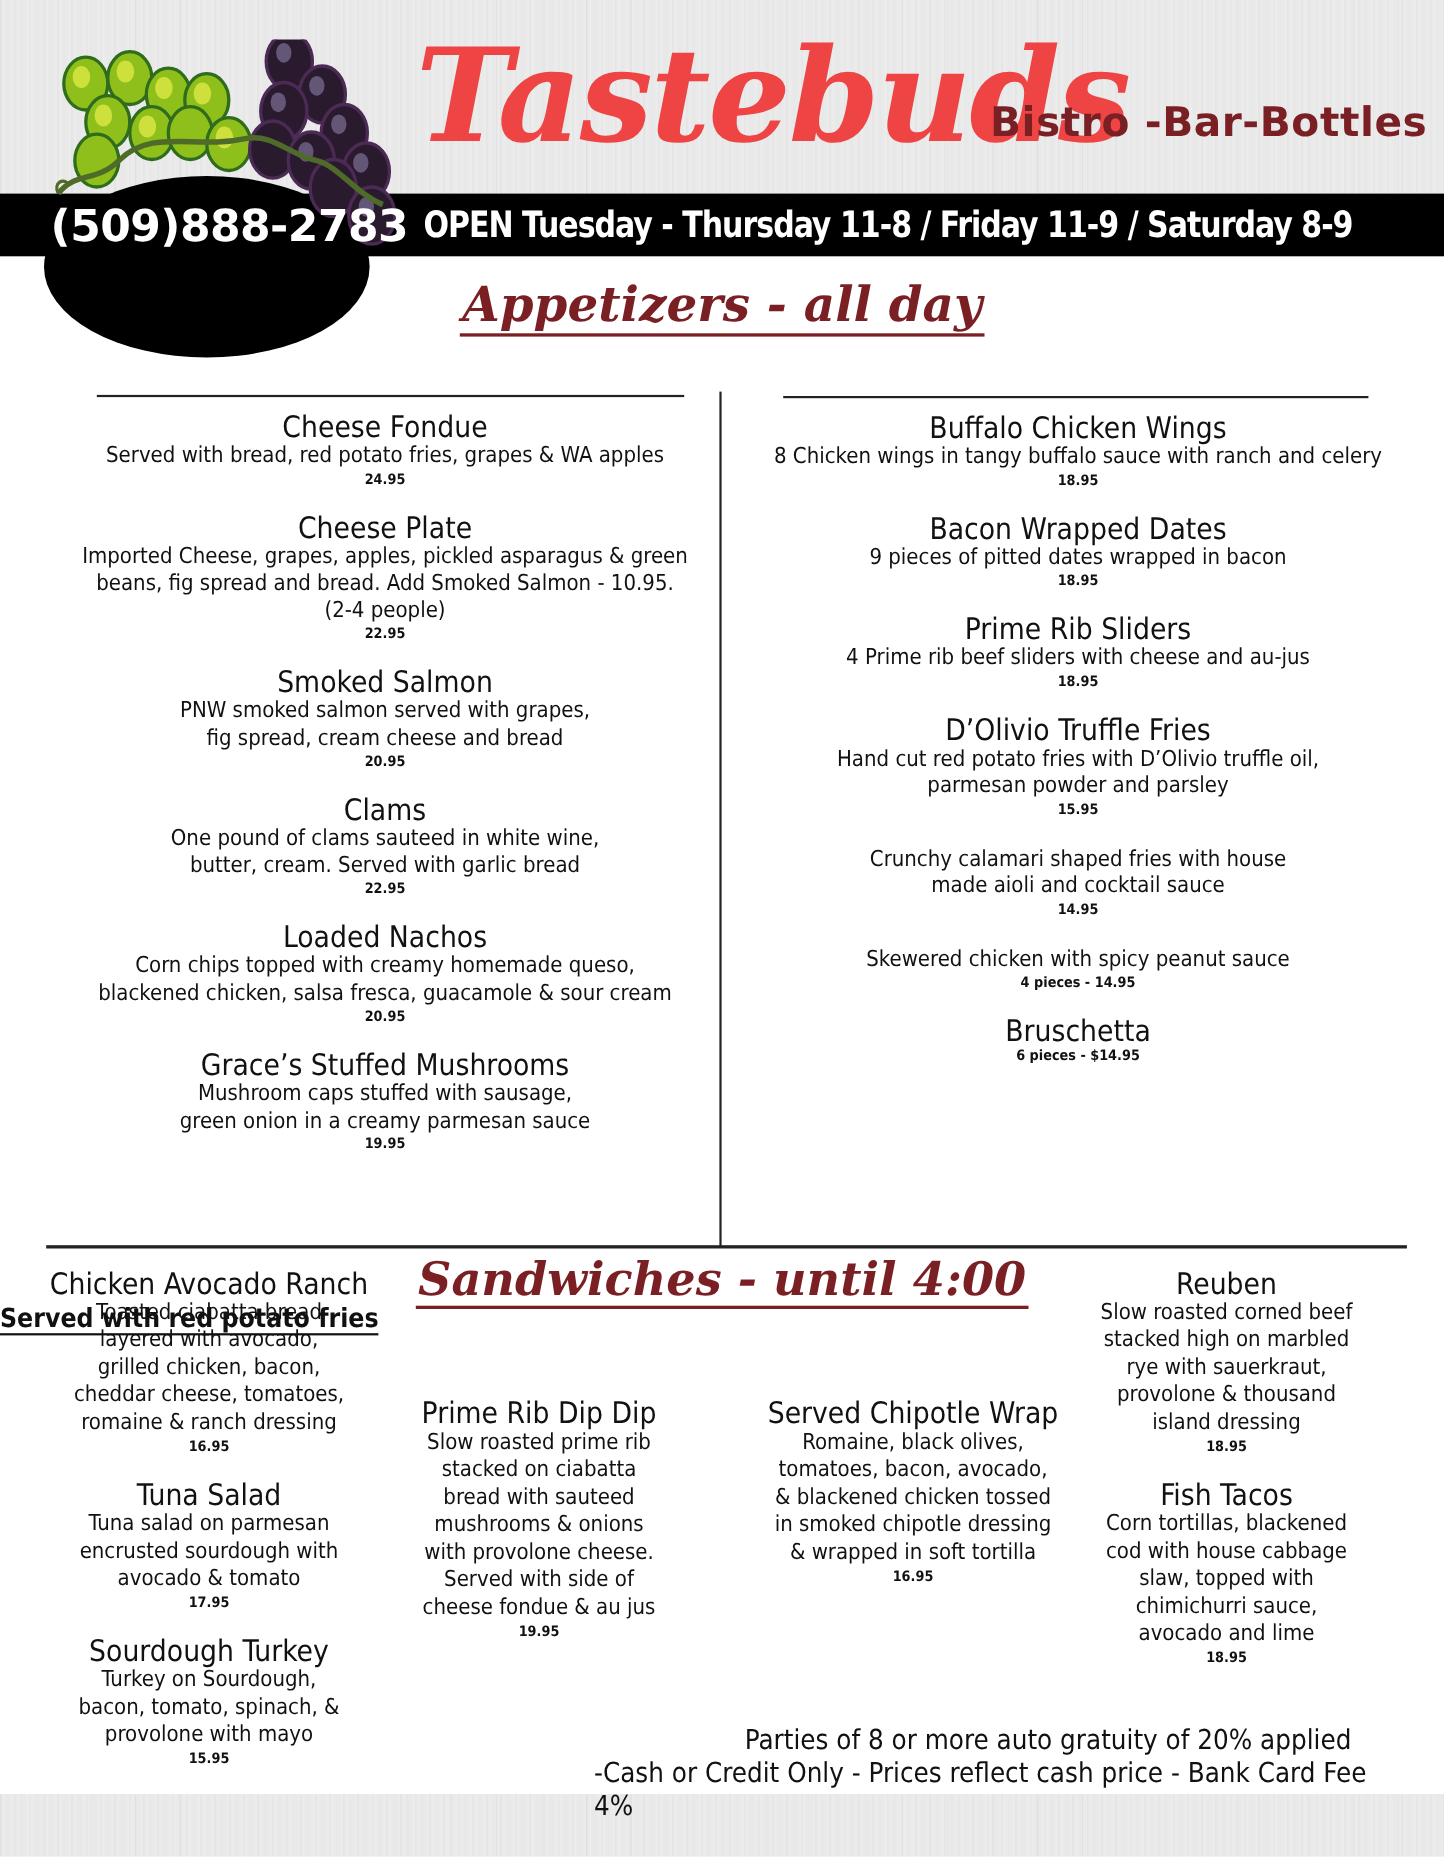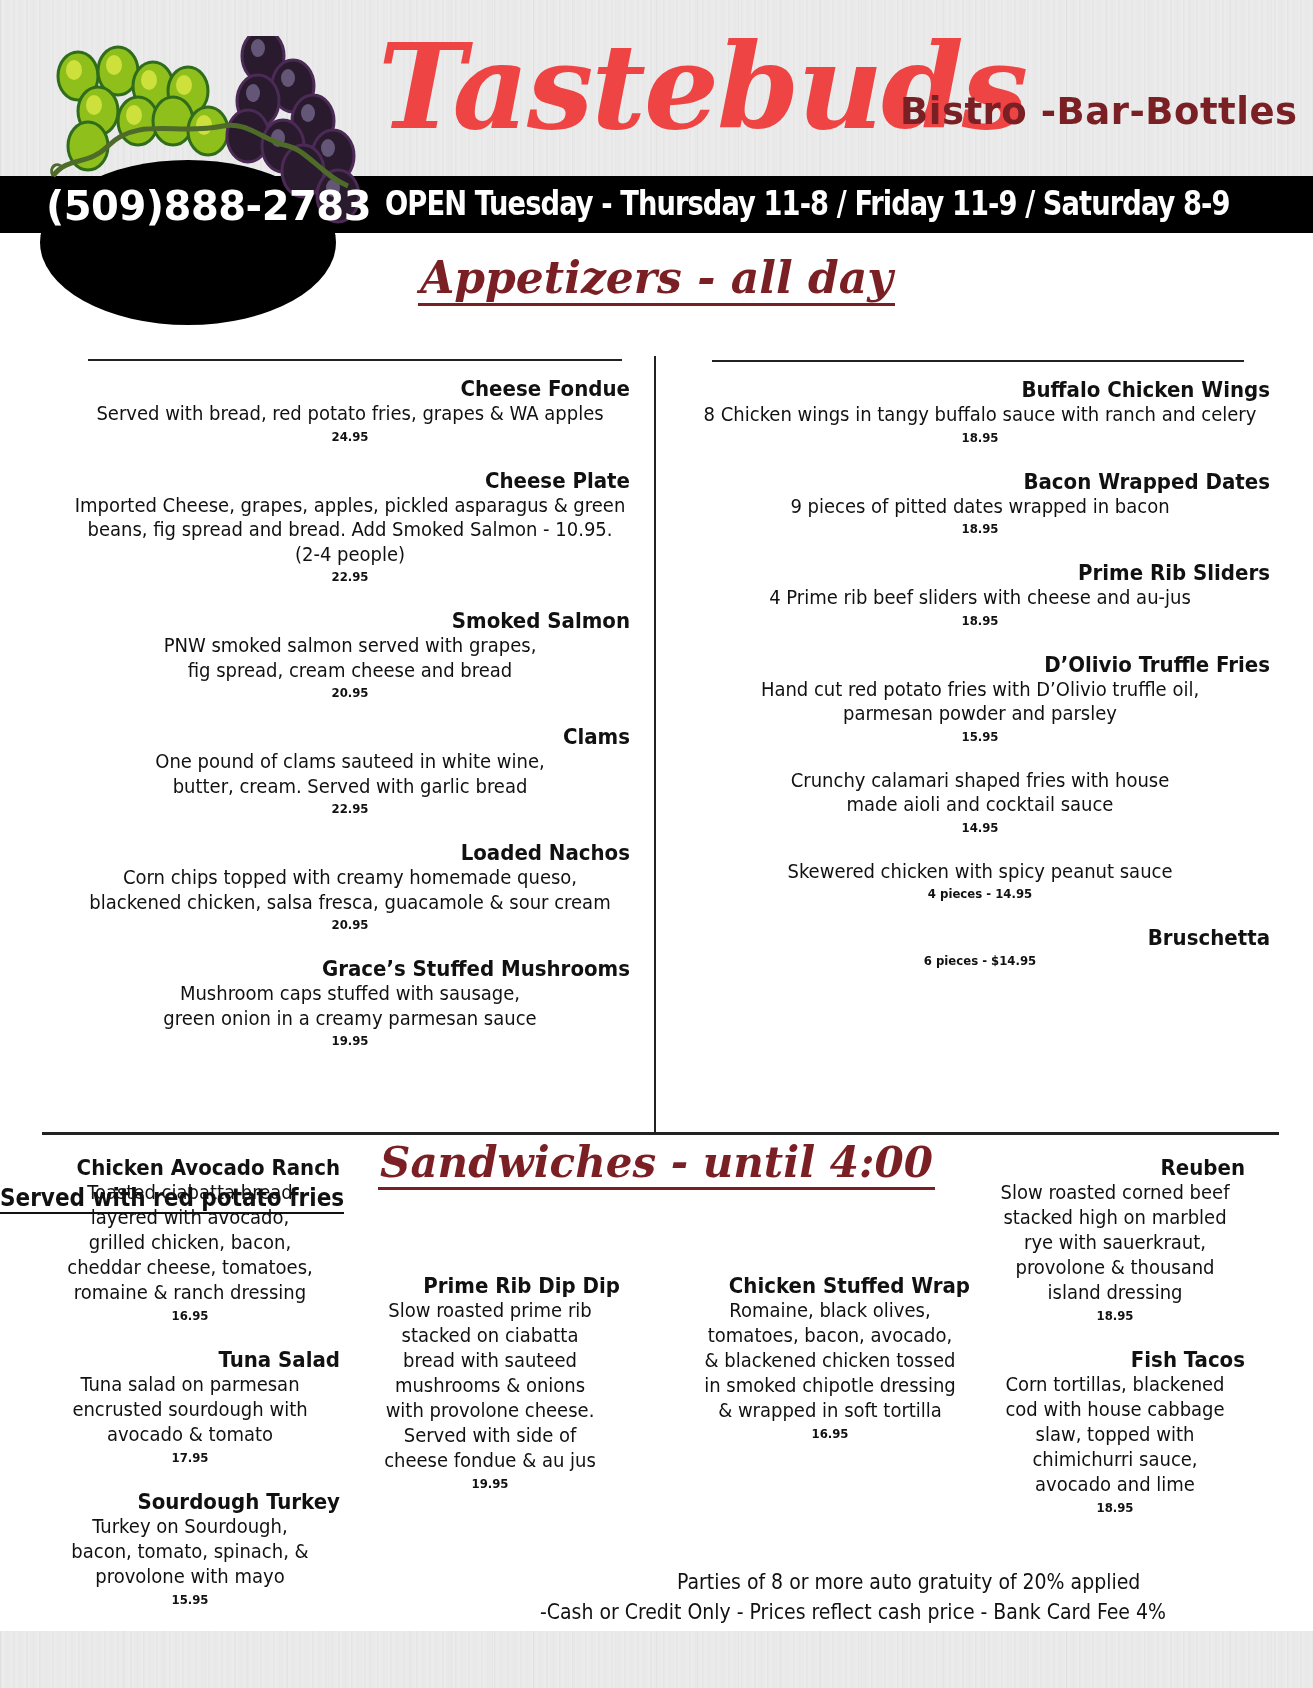--- a/index.html
+++ b/index.html
@@ -71,37 +71,37 @@
   
   .hline { position: absolute; height: 2px; background: #222; }
   .vline { position: absolute; width: 2px; background: #222; }
 
   
   .col {
     position: absolute; text-align: center;
     font-family: "DejaVu Sans Condensed", "DejaVu Sans", sans-serif;
   }
   .item { margin-bottom: 20px; }
-  .item .name { font-weight: bold; font-size: 22px; line-height: 25px; text-align: right; }
+  .item .name { font-weight: normal; font-size: 27px; line-height: 25px; }
   .item .desc { font-size: 20px; line-height: 24.5px; white-space: pre-line; }
   .item .price { font-weight: bold; font-size: 13px; line-height: 22px; }
 
   .app-left { left: 70px; top: 376px; width: 560px; }
   .app-right { left: 690px; top: 377px; width: 580px; }
 
   .sw { font-family: "DejaVu Sans Condensed", "DejaVu Sans", sans-serif; }
   .sw .item .desc { line-height: 25px; }
   .sw-1 { left: 40px; top: 1155px; width: 300px; }
   .sw-2 { left: 360px; top: 1273px; width: 260px; }
   .sw-3 { left: 690px; top: 1273px; width: 280px; }
   .sw-4 { left: 985px; top: 1155px; width: 260px; }
 
   .footer {
     position: absolute; left: 520px; top: 1567px; width: 760px;
-    font-family: "DejaVu Sans Condensed", "DejaVu Sans", sans-serif; font-size: 21px; line-height: 30px;
+    font-family: "DejaVu Sans Condensed", "DejaVu Sans", sans-serif; font-size: 25px; line-height: 30px;
   }
   .footer .l1 { padding-left: 157px; }
   .footer .l2 { padding-left: 20px; }
 </style>
 </head>
 <body>
 
 <div class="wood wood-top"></div>
 <div class="wood wood-bottom"></div>
 
@@ -290,21 +290,21 @@
 mushrooms &amp; onions
 with provolone cheese.
 Served with side of
 cheese fondue &amp; au jus</div>
     <div class="price">19.95</div>
   </div>
 </div>
 
 <div class="col sw sw-3">
   <div class="item">
-    <div class="name">Chicken Stuffed Wrap</div>
+    <div class="name">Served Chipotle Wrap</div>
     <div class="desc">Romaine, black olives,
 tomatoes, bacon, avocado,
 &amp; blackened chicken tossed
 in smoked chipotle dressing
 &amp; wrapped in soft tortilla</div>
     <div class="price">16.95</div>
   </div>
 </div>
 
 <div class="col sw sw-4">

